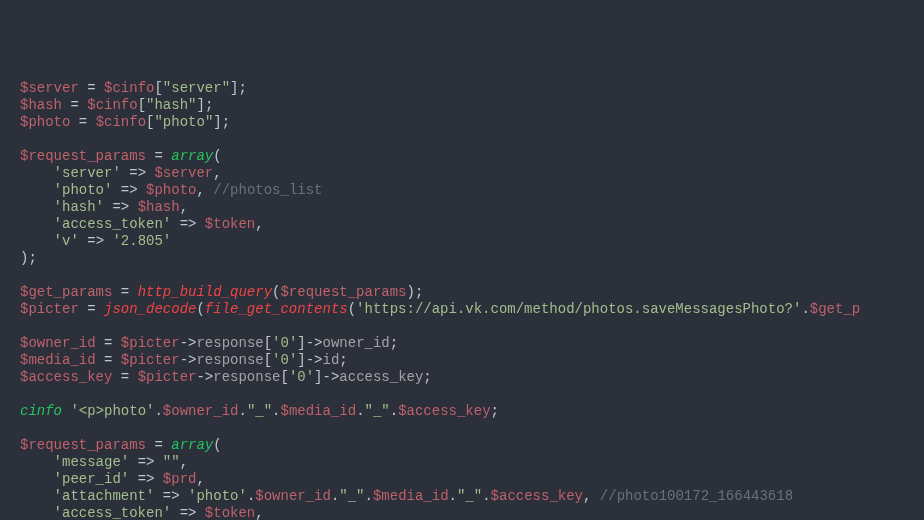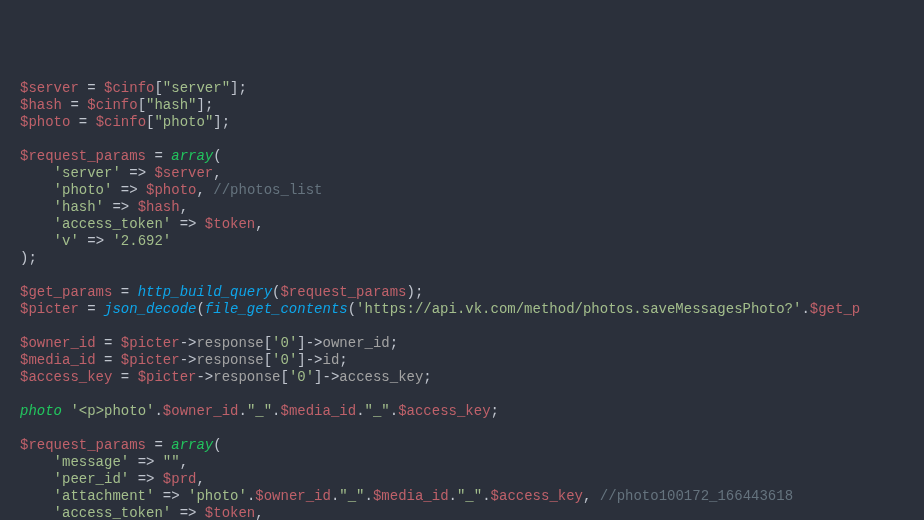--- a/index.html
+++ b/index.html
@@ -14,49 +14,49 @@
       overflow: hidden;
       width: 924px;
       height: 520px;
     }
     .code { display: block; }
     .var { color: #bf616a; }
     .op { color: #c0c5ce; }
     .punct { color: #c0c5ce; }
     .str { color: #a3be8c; }
     .kw { color: #22c55e; font-style: italic; }
-    .func { color: #0ea5e9; font-style: italic; }
+    .func { color: #ef4444; font-style: italic; }
     .comment { color: #65737e; text-align: right; }
     .prop { color: #a3a3a3; }
   </style>
 </head>
 <body>
 
 
 
 <div class="code"><span><span class="var">$server</span> <span class="op">=</span> <span class="var">$cinfo</span><span class="punct">[</span><span class="str">"server"</span><span class="punct">];</span></span>
 <span><span class="var">$hash</span> <span class="op">=</span> <span class="var">$cinfo</span><span class="punct">[</span><span class="str">"hash"</span><span class="punct">];</span></span>
 <span><span class="var">$photo</span> <span class="op">=</span> <span class="var">$cinfo</span><span class="punct">[</span><span class="str">"photo"</span><span class="punct">];</span></span>
 <span> </span>
 <span><span class="var">$request_params</span> <span class="op">=</span> <span class="kw">array</span><span class="punct">(</span></span>
 <span>    <span class="str">'server'</span> <span class="op">=&gt;</span> <span class="var">$server</span><span class="punct">,</span></span>
 <span>    <span class="str">'photo'</span> <span class="op">=&gt;</span> <span class="var">$photo</span><span class="punct">,</span> <span class="comment">//photos_list</span></span>
 <span>    <span class="str">'hash'</span> <span class="op">=&gt;</span> <span class="var">$hash</span><span class="punct">,</span></span>
 <span>    <span class="str">'access_token'</span> <span class="op">=&gt;</span> <span class="var">$token</span><span class="punct">,</span></span>
-<span>    <span class="str">'v'</span> <span class="op">=&gt;</span> <span class="str">'2.692'</span></span>
+<span>    <span class="str">'v'</span> <span class="op">=&gt;</span> <span class="str">'2.805'</span></span>
 <span><span class="punct">);</span></span>
 <span> </span>
 <span><span class="var">$get_params</span> <span class="op">=</span> <span class="func">http_build_query</span><span class="punct">(</span><span class="var">$request_params</span><span class="punct">);</span></span>
 <span><span class="var">$picter</span> <span class="op">=</span> <span class="func">json_decode</span><span class="punct">(</span><span class="func">file_get_contents</span><span class="punct">(</span><span class="str">'https://api.vk.com/method/photos.saveMessagesPhoto?'</span><span class="op">.</span><span class="var">$get_p</span></span>
 <span> </span>
 <span><span class="var">$owner_id</span> <span class="op">=</span> <span class="var">$picter</span><span class="op">-&gt;</span><span class="prop">response</span><span class="punct">[</span><span class="str">'0'</span><span class="punct">]</span><span class="op">-&gt;</span><span class="prop">owner_id</span><span class="punct">;</span></span>
 <span><span class="var">$media_id</span> <span class="op">=</span> <span class="var">$picter</span><span class="op">-&gt;</span><span class="prop">response</span><span class="punct">[</span><span class="str">'0'</span><span class="punct">]</span><span class="op">-&gt;</span><span class="prop">id</span><span class="punct">;</span></span>
 <span><span class="var">$access_key</span> <span class="op">=</span> <span class="var">$picter</span><span class="op">-&gt;</span><span class="prop">response</span><span class="punct">[</span><span class="str">'0'</span><span class="punct">]</span><span class="op">-&gt;</span><span class="prop">access_key</span><span class="punct">;</span></span>
 <span> </span>
-<span><span class="kw">photo</span> <span class="str">'&lt;p&gt;photo'</span><span class="op">.</span><span class="var">$owner_id</span><span class="op">.</span><span class="str">"_"</span><span class="op">.</span><span class="var">$media_id</span><span class="op">.</span><span class="str">"_"</span><span class="op">.</span><span class="var">$access_key</span><span class="punct">;</span></span>
+<span><span class="kw">cinfo</span> <span class="str">'&lt;p&gt;photo'</span><span class="op">.</span><span class="var">$owner_id</span><span class="op">.</span><span class="str">"_"</span><span class="op">.</span><span class="var">$media_id</span><span class="op">.</span><span class="str">"_"</span><span class="op">.</span><span class="var">$access_key</span><span class="punct">;</span></span>
 <span> </span>
 <span><span class="var">$request_params</span> <span class="op">=</span> <span class="kw">array</span><span class="punct">(</span></span>
 <span>    <span class="str">'message'</span> <span class="op">=&gt;</span> <span class="str">""</span><span class="punct">,</span></span>
 <span>    <span class="str">'peer_id'</span> <span class="op">=&gt;</span> <span class="var">$prd</span><span class="punct">,</span></span>
 <span>    <span class="str">'attachment'</span> <span class="op">=&gt;</span> <span class="str">'photo'</span><span class="op">.</span><span class="var">$owner_id</span><span class="op">.</span><span class="str">"_"</span><span class="op">.</span><span class="var">$media_id</span><span class="op">.</span><span class="str">"_"</span><span class="op">.</span><span class="var">$access_key</span><span class="punct">,</span> <span class="comment">//photo100172_166443618</span></span>
 <span>    <span class="str">'access_token'</span> <span class="op">=&gt;</span> <span class="var">$token</span><span class="punct">,</span></span>
 
 
 </div>
 

